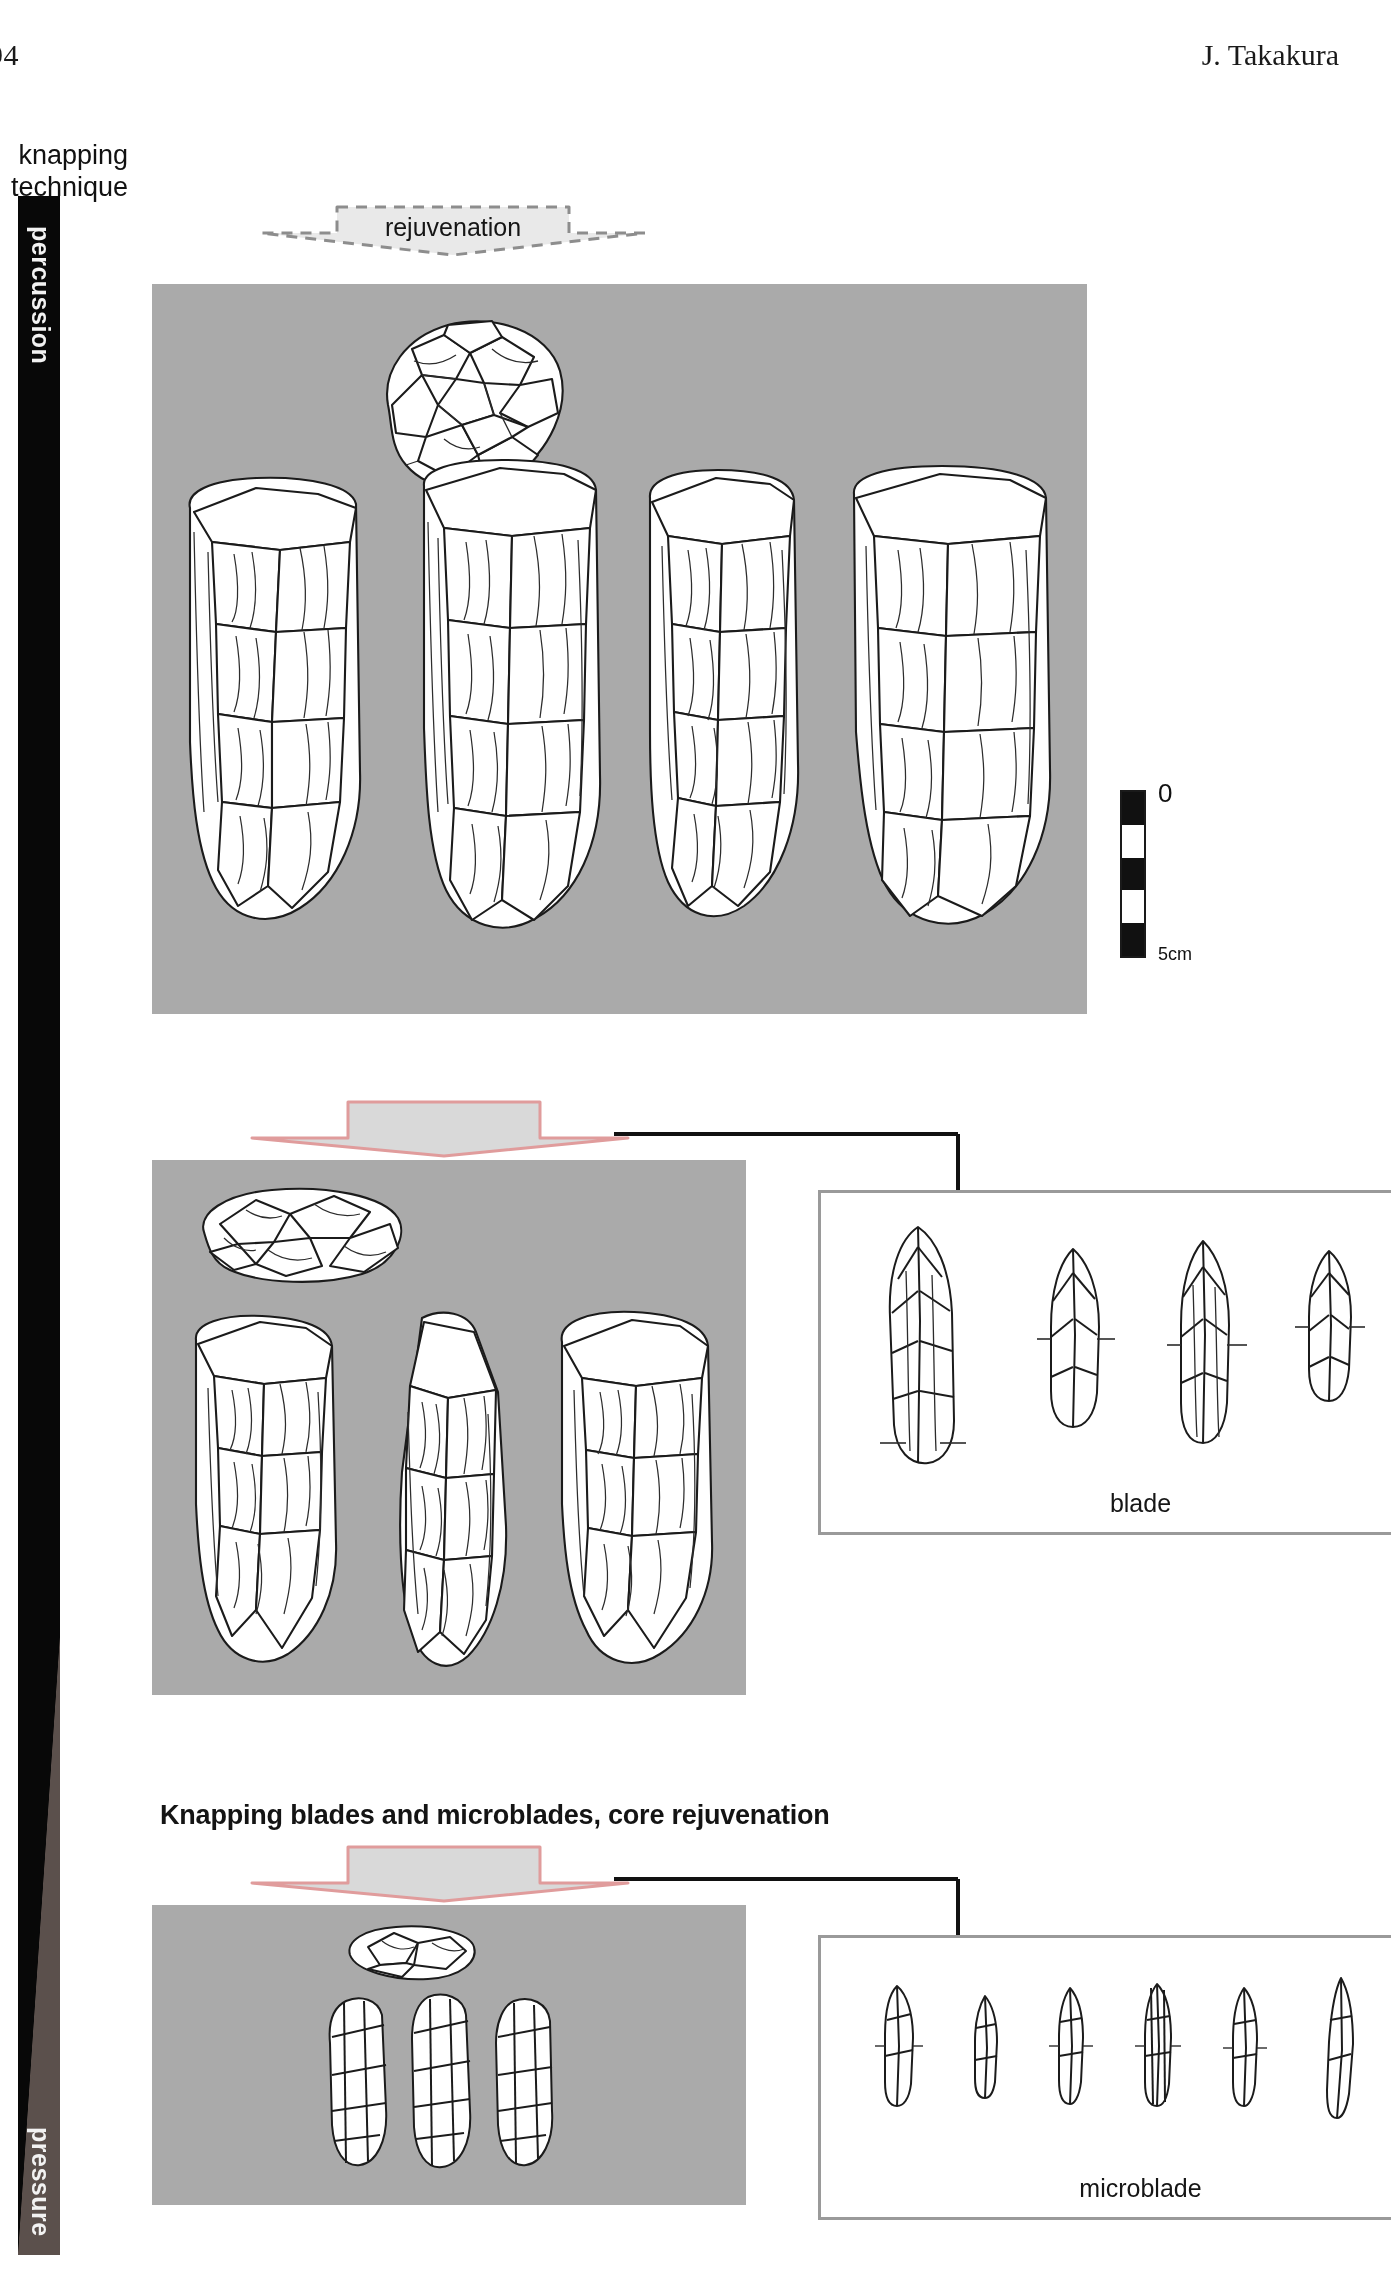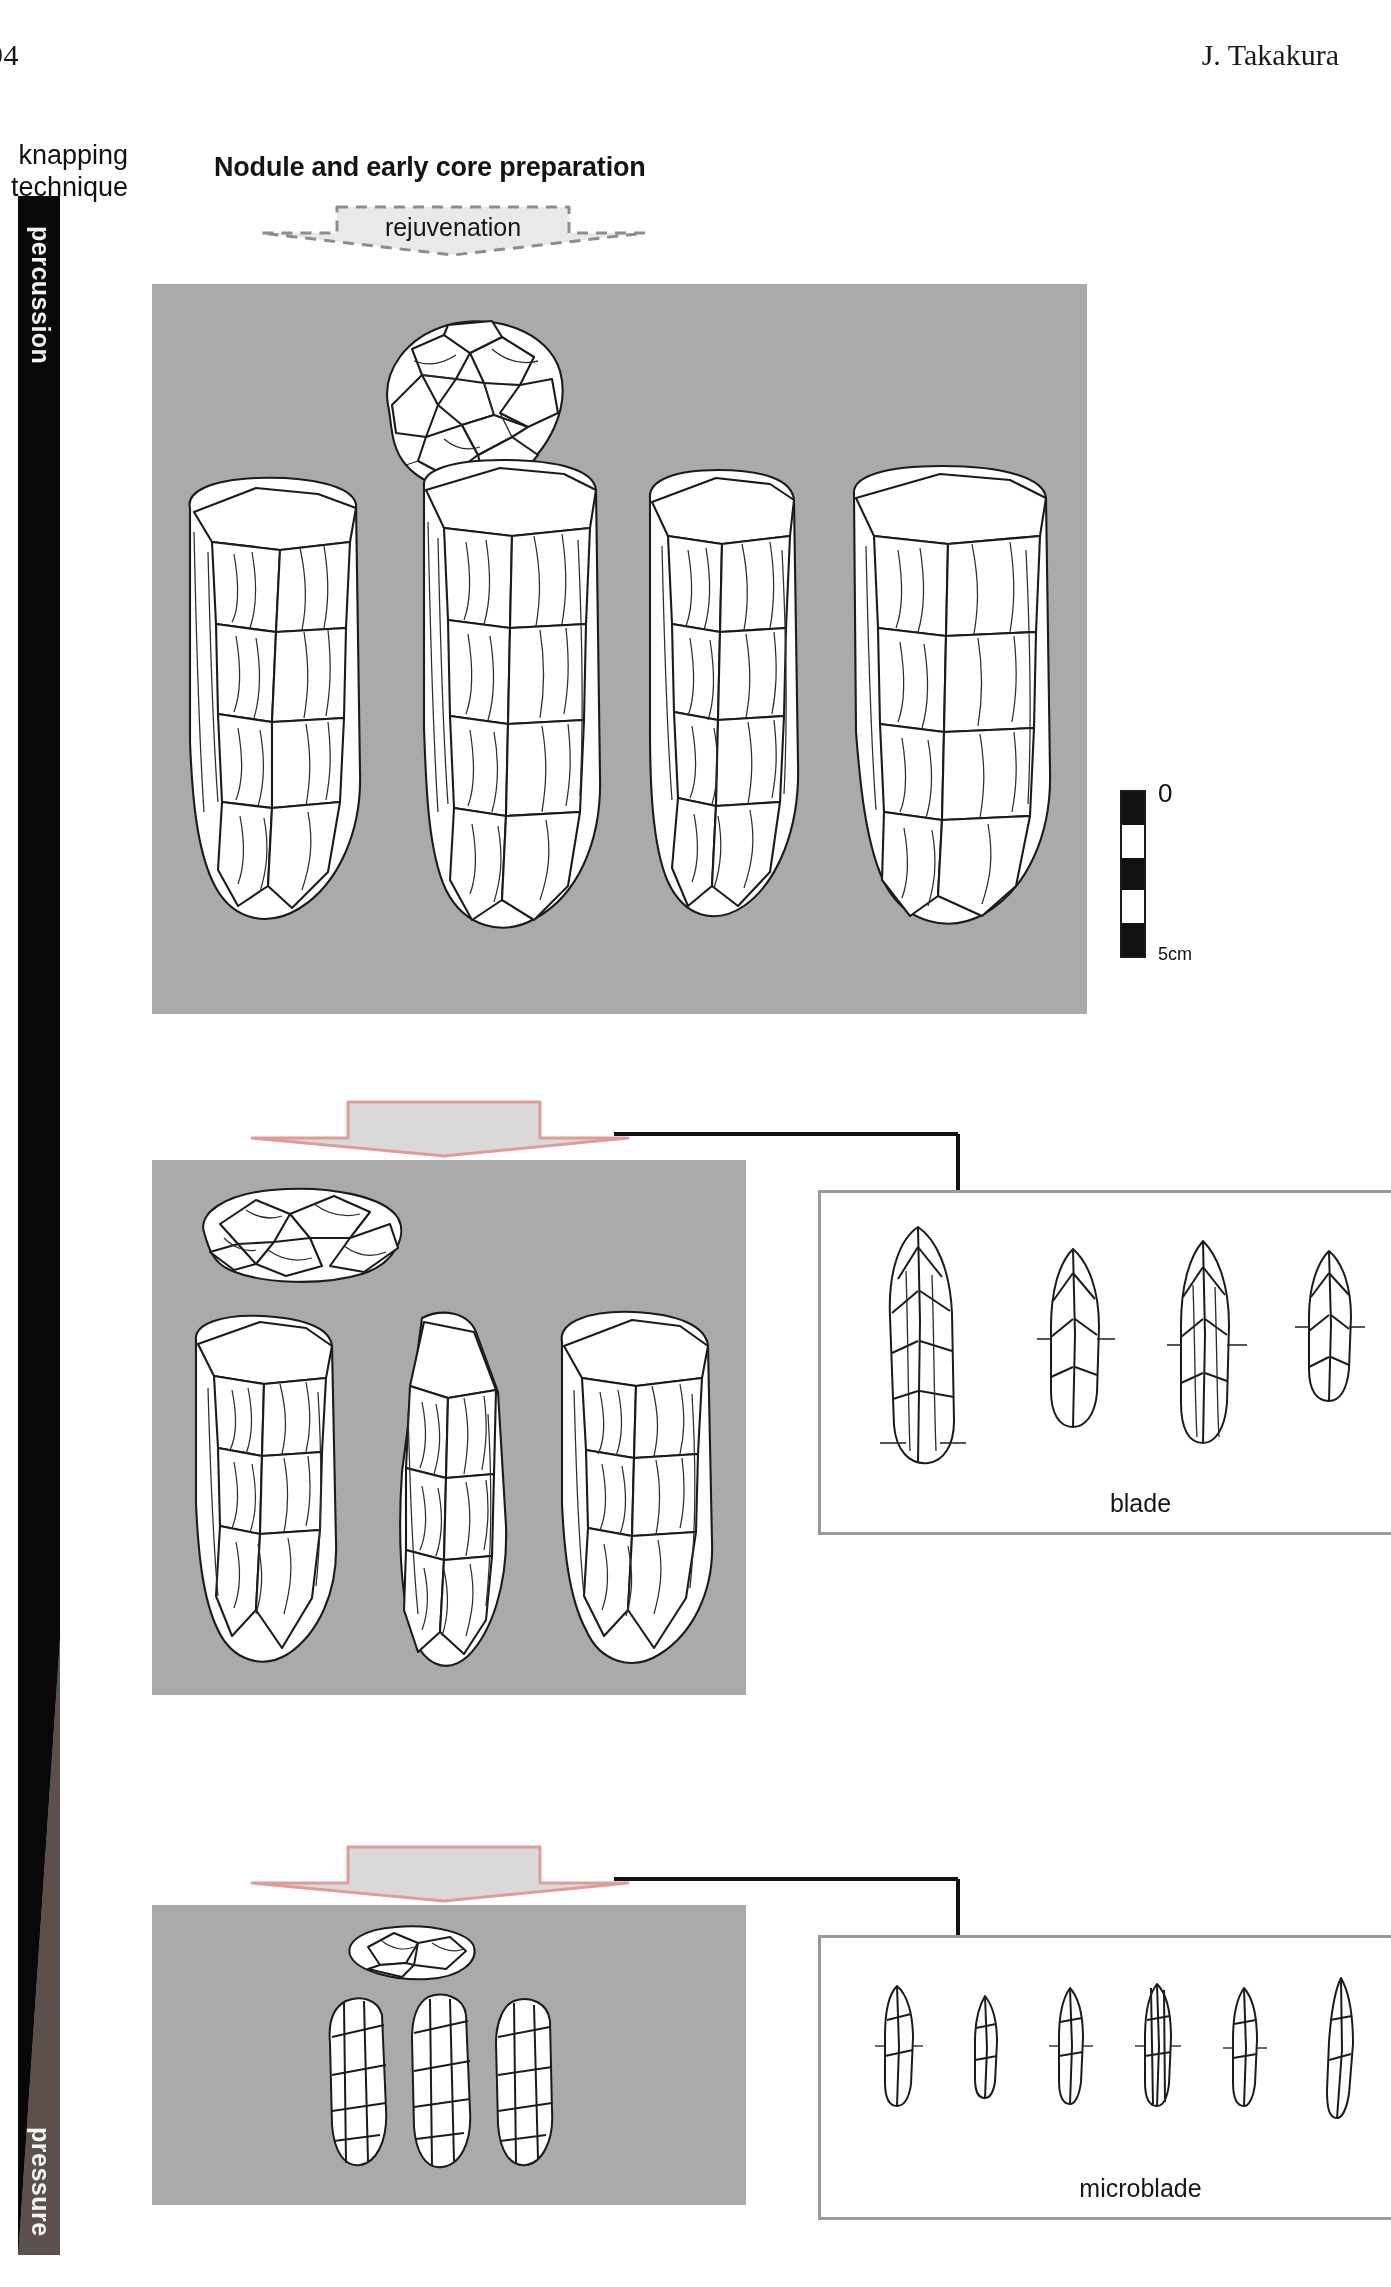--- a/index.html
+++ b/index.html
@@ -118,21 +118,20 @@
     <div>knapping</div>
     <div>technique</div>
   </div>
 
   <div class="axis-bar">
     <div class="wedge"></div>
     <div class="axis-label percussion">percussion</div>
     <div class="axis-label pressure">pressure</div>
   </div>
 
-  <div class="stage-title" style="left:214px; top:152px;">Nodule and early core preparation</div>
 
   <div class="arrow" style="left:253px; top:203px;">
     <svg width="400" height="56" viewBox="0 0 400 56">
       <path d="M84 4 H316 V30 H392 L200 52 L8 30 H84 Z" fill="#e9e9e9" stroke="#8d8d8d" stroke-width="3" stroke-dasharray="11 8" stroke-linejoin="round"></path>
     </svg>
   </div>
   <div style="position:absolute; left:253px; top:213px; width:400px; text-align:center;
               font-size:25px; color:#151515;">rejuvenation</div>
 
   <div class="plate" style="left:152px; top:284px; width:935px; height:730px;">
@@ -533,20 +532,21 @@
         <g fill="none" stroke="#2b2b2b" stroke-width="1.6">
           <path d="M4 82 H18"></path>
             <path d="M58 82 H74"></path>
         </g>
       </svg>
     </div>
 
     <div class="outbox-label">blade</div>
   </div>
 
+  <div class="stage-title" style="left:160px; top:1800px;">Knapping blades and microblades, core rejuvenation</div>
 
   <div class="arrow" style="left:240px; top:1843px;">
     <svg width="400" height="62" viewBox="0 0 400 62">
       <path d="M108 4 H300 V40 H388 L204 58 L12 40 H108 Z" fill="#d9d9d9" stroke="#e09c9c" stroke-width="3" stroke-linejoin="round"></path>
     </svg>
   </div>
 
   <div class="connector" style="left:612px; top:1855px;">
     <svg width="400" height="120" viewBox="0 0 400 120">
       <path d="M2 24 H346" fill="none" stroke="#111" stroke-width="4"></path>

